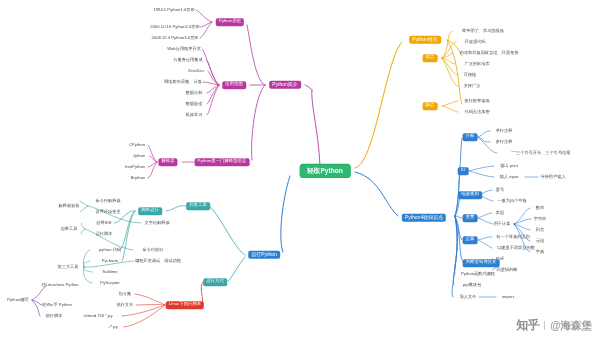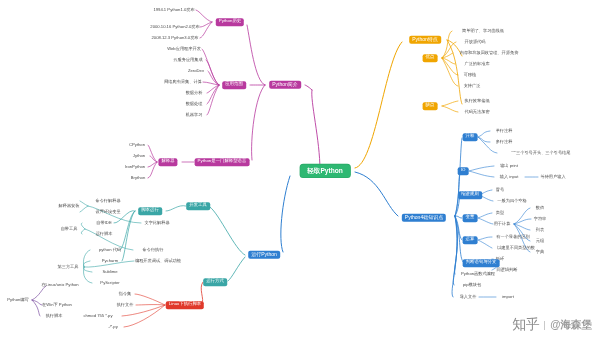--- a/index.html
+++ b/index.html
@@ -61,21 +61,21 @@
   }
   .watermark{
     position:absolute;
     right:8px;bottom:8px;
     display:flex;align-items:center;gap:3px;
     font-size:10px;color:#9a9a9a;
     font-weight:bold;
   }
   .wm-logo{
     display:inline-block;
-    font-size:14px;color:#8c8c8c;font-weight:normal;
+    font-size:12px;color:#8c8c8c;font-weight:bold;
     letter-spacing:-0.5px;
   }
   .wm-sep{
     display:inline-block;width:1px;height:9px;background:#c9c9c9;margin:0 2px;
   }
   .wm-name{font-size:10.5px;color:#9a9a9a;font-weight:bold;}
 </style>
 </head>
 <body>
 

